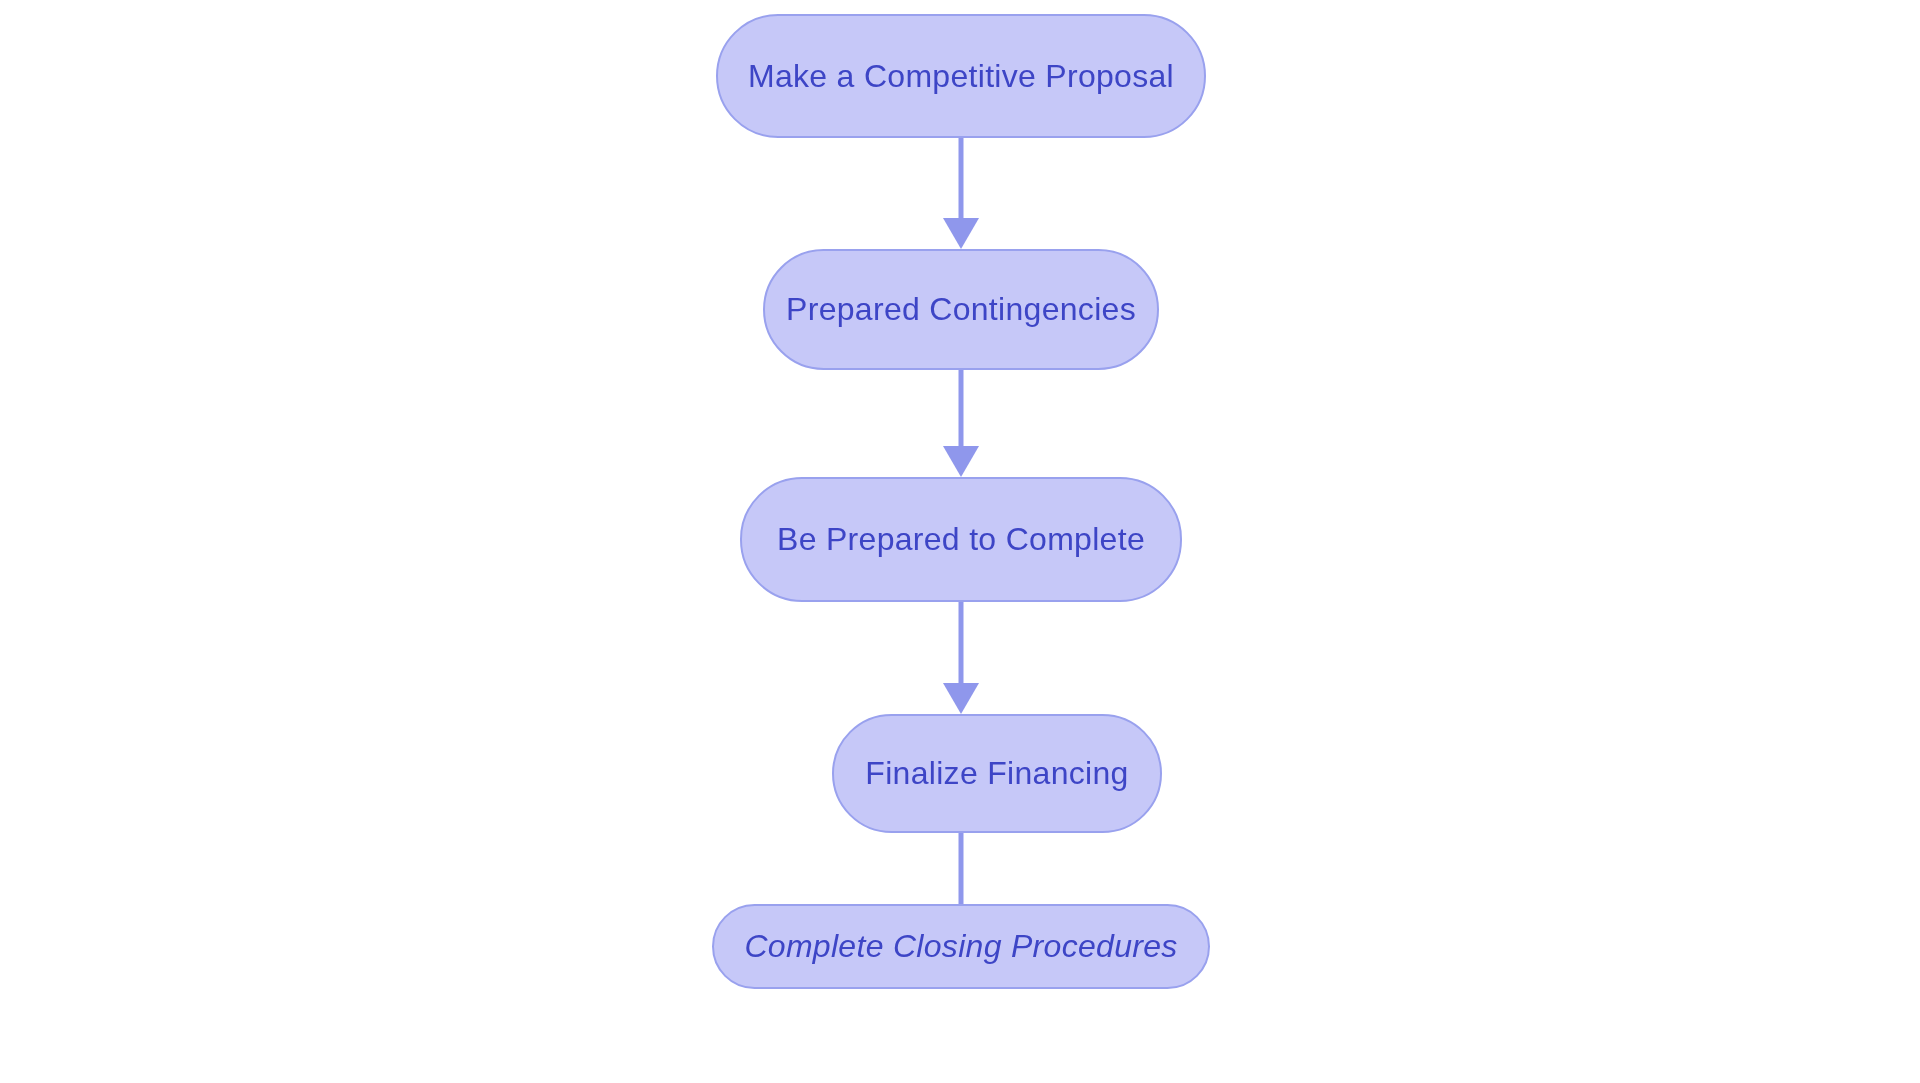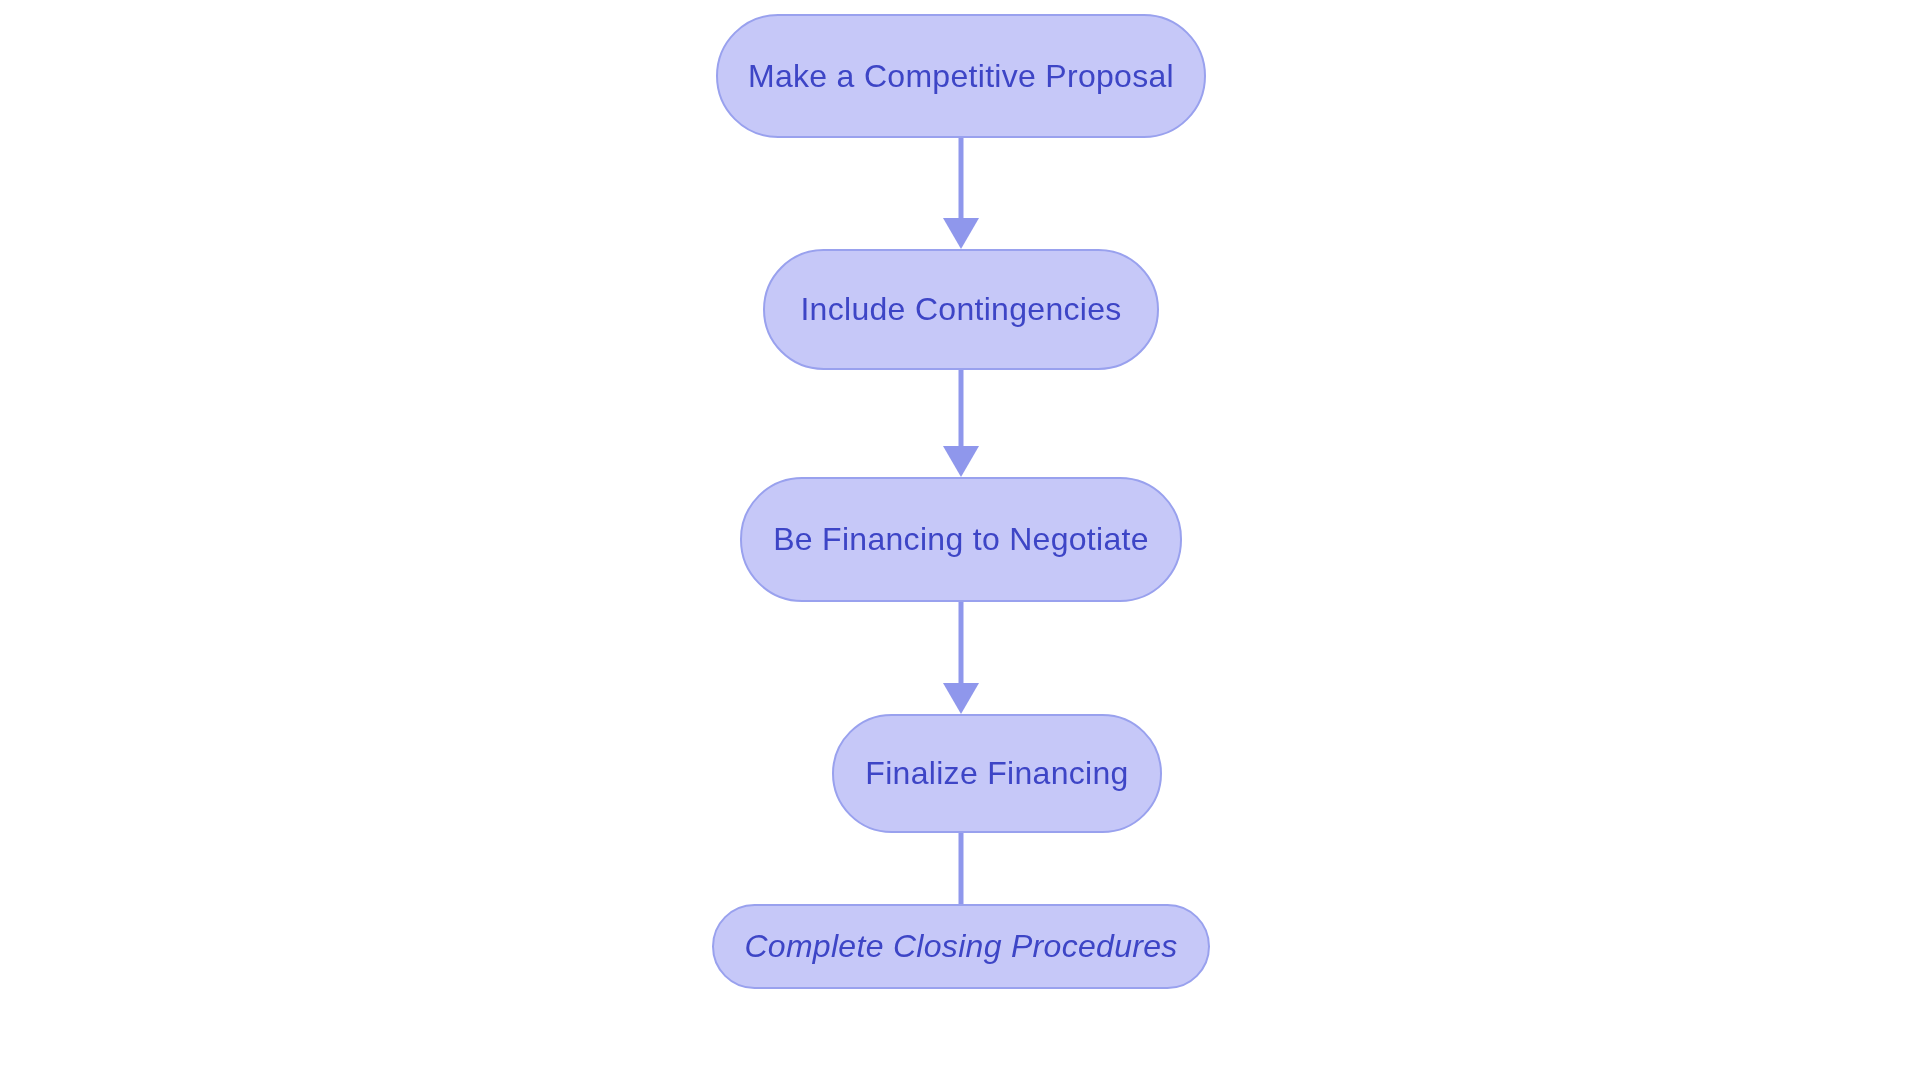--- a/index.html
+++ b/index.html
@@ -71,30 +71,30 @@
   <div class="node" id="node-0">
     <span>Make a Competitive Proposal</span>
   </div>
 
   <svg class="arrow" id="arrow-0" viewBox="0 0 40 111" xmlns="http://www.w3.org/2000/svg">
     <line class="stem" x1="20" y1="0" x2="20" y2="83"></line>
     <polygon class="head" points="2,80 38,80 20,111"></polygon>
   </svg>
 
   <div class="node" id="node-1">
-    <span>Include Contingencies</span>
+    <span>Prepared Contingencies</span>
   </div>
 
   <svg class="arrow" id="arrow-1" viewBox="0 0 40 107" xmlns="http://www.w3.org/2000/svg">
     <line class="stem" x1="20" y1="0" x2="20" y2="79"></line>
     <polygon class="head" points="2,76 38,76 20,107"></polygon>
   </svg>
 
   <div class="node" id="node-2">
-    <span>Be Financing to Negotiate</span>
+    <span>Be Prepared to Complete</span>
   </div>
 
   <svg class="arrow" id="arrow-2" viewBox="0 0 40 112" xmlns="http://www.w3.org/2000/svg">
     <line class="stem" x1="20" y1="0" x2="20" y2="84"></line>
     <polygon class="head" points="2,81 38,81 20,112"></polygon>
   </svg>
 
   <div class="node" id="node-3">
     <span>Finalize Financing</span>
   </div>

